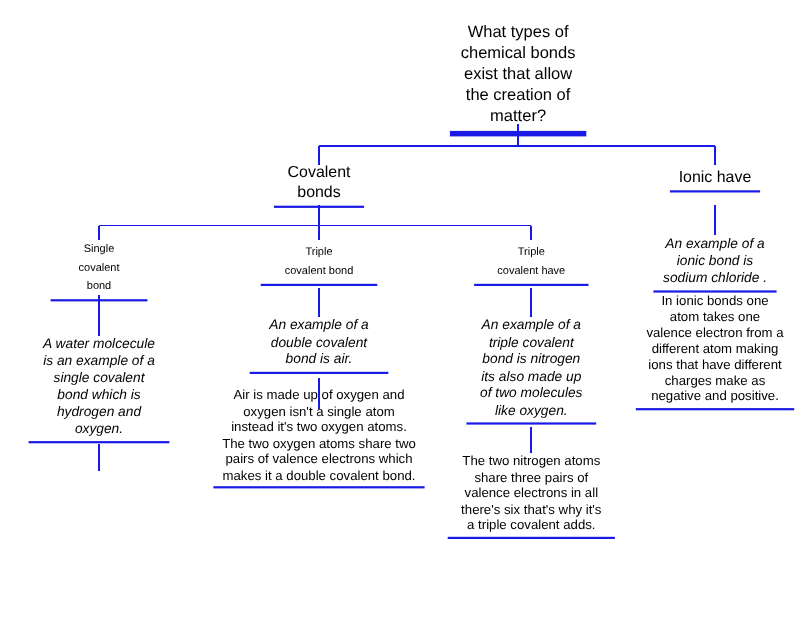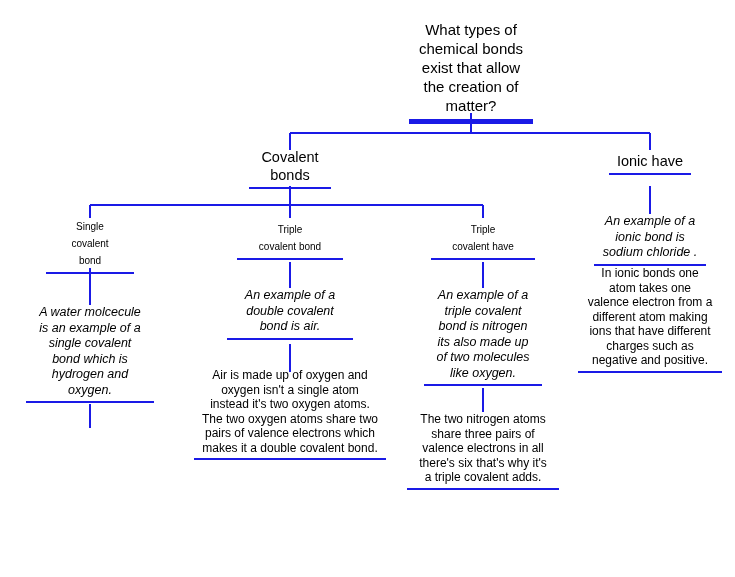--- a/index.html
+++ b/index.html
@@ -159,21 +159,21 @@
   </div>
 
 
   <div class="node detail" style="left:224px; top:288px; width:132px;">
     <span class="node-text">An example of a
 double covalent
 bond is air.</span>
     <span class="rule" style="width:126px;"></span>
   </div>
 
-  <div class="node detail-sm" style="left:194px; top:368px; width:192px;">
+  <div class="node detail-sm" style="left:194px; top:352px; width:192px;">
     <span class="node-text">Air is made up of oxygen and
 oxygen isn't a single atom
 instead it's two oxygen atoms.
 The two oxygen atoms share two
 pairs of valence electrons which
 makes it a double covalent bond.</span>
     <span class="rule" style="width:192px;"></span>
   </div>
 
   <div class="node detail" style="left:421px; top:288px; width:124px;">
@@ -201,18 +201,18 @@
 sodium chloride .</span>
     <span class="rule" style="width:112px;"></span>
   </div>
 
   <div class="node detail-sm" style="left:578px; top:266px; width:144px;">
     <span class="node-text">In ionic bonds one
 atom takes one
 valence electron from a
 different atom making
 ions that have different
-charges such as
+charges make as
 negative and positive.</span>
     <span class="rule" style="width:144px;"></span>
   </div>
 
 </div>
 
 </body></html>

